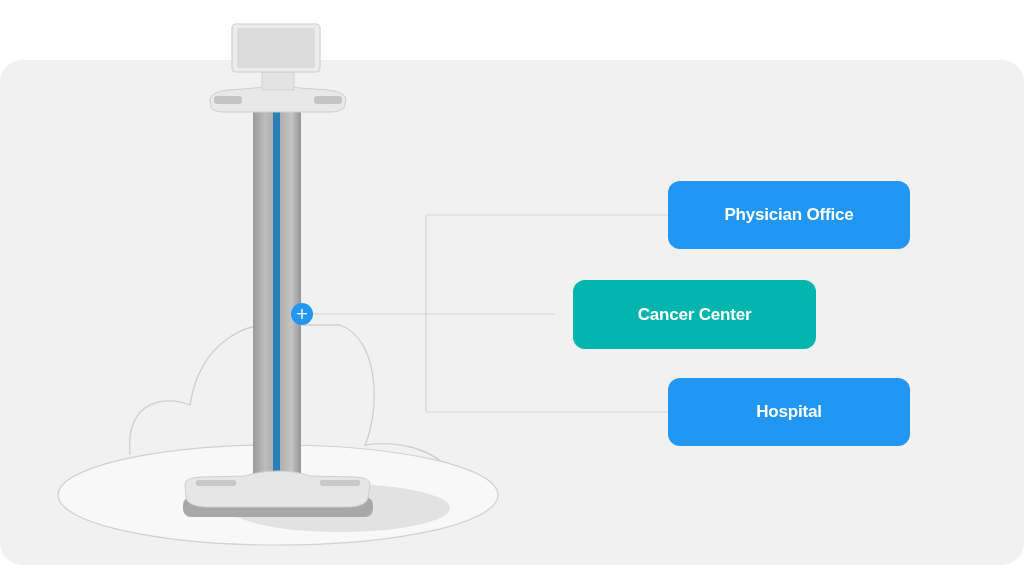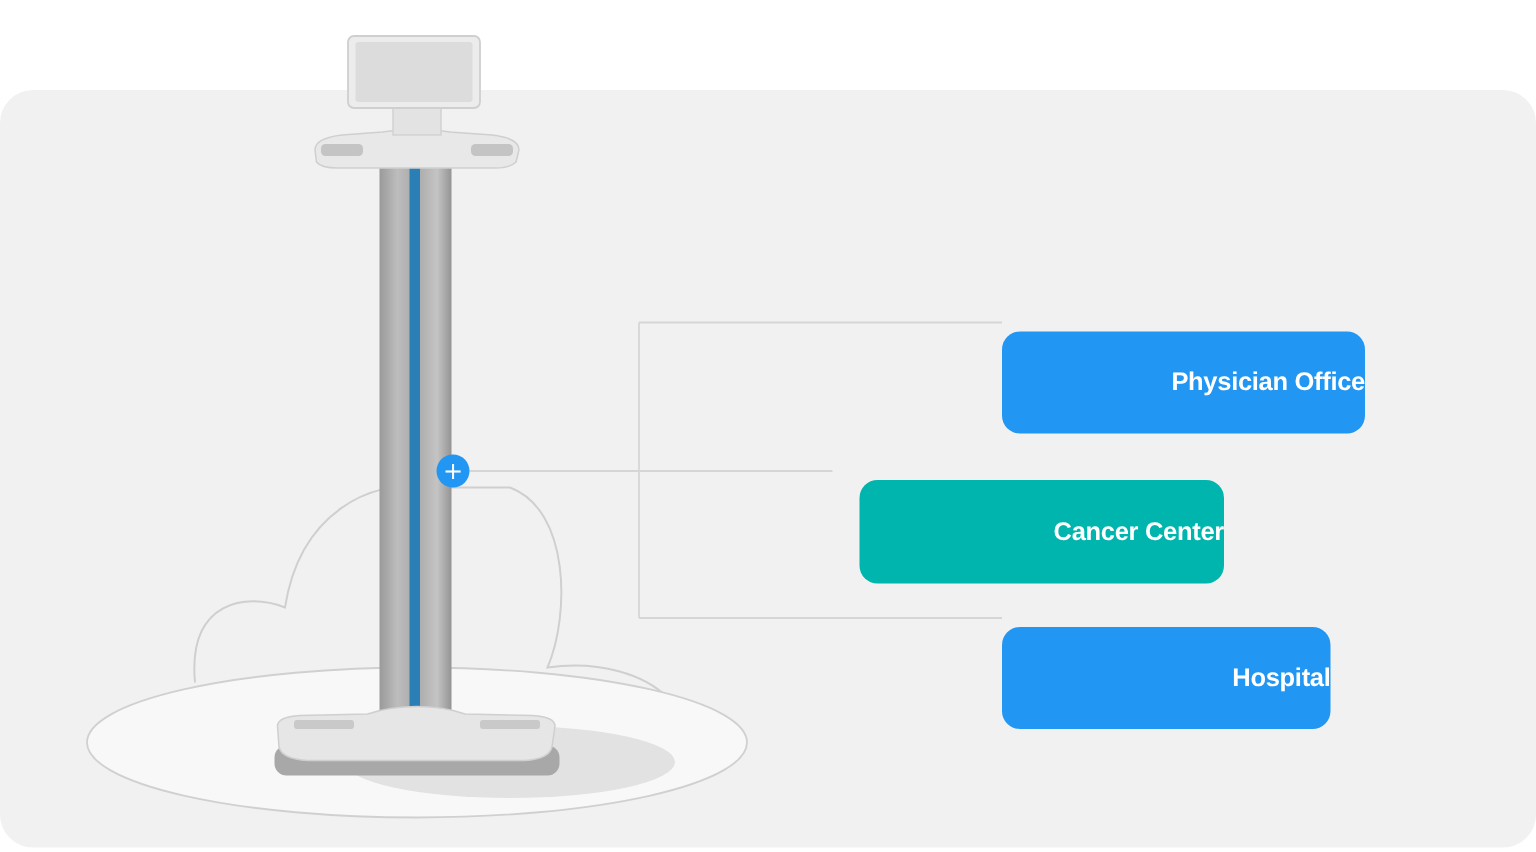--- a/index.html
+++ b/index.html
@@ -1,19 +1,19 @@
 <!DOCTYPE html>
 <html><head>
 <meta charset="utf-8">
 <style>
   html,body{margin:0;padding:0;background:#ffffff;}
   body{width:1024px;height:568px;position:relative;overflow:hidden;font-family:"Liberation Sans",sans-serif;}
   .panel{position:absolute;left:0;top:60px;width:1024px;height:505px;background:#f1f1f1;border-radius:22px;}
   svg.scene{position:absolute;left:0;top:0;width:1024px;height:568px;}
-  .tag{position:absolute;display:flex;align-items:center;justify-content:flex-end;color:#ffffff;font-weight:bold;font-size:17px;border-radius:12px;letter-spacing:-0.2px;cursor:pointer;margin-top:40px;}
+  .tag{position:absolute;display:flex;align-items:center;justify-content:center;color:#ffffff;font-weight:bold;font-size:17px;border-radius:12px;letter-spacing:-0.2px;cursor:pointer;}
   .tag.blue{background:#2196f3;}
   .tag.teal{background:#00b5ad;}
   .plus{position:absolute;left:291px;top:303px;width:22px;height:22px;border-radius:50%;background:#2196f3;color:#fff;font-size:16px;line-height:22px;text-align:center;font-family:"DejaVu Sans",sans-serif;cursor:pointer;}
 </style>
 </head>
 <body>
 
 <div class="panel"></div>
 
 <svg class="scene" viewBox="0 0 1024 568">
@@ -58,15 +58,15 @@
 </svg>
 
 <div class="plus">+</div>
 
 <div class="tag blue" style="left:668px;top:181px;width:242px;height:68px;">
   <span>Physician Office</span>
 </div>
 <div class="tag teal" style="left:573px;top:280px;width:243px;height:69px;">
   <span>Cancer Center</span>
 </div>
-<div class="tag blue" style="left:668px;top:378px;width:219px;height:68px;">
+<div class="tag blue" style="left:668px;top:378px;width:242px;height:68px;">
   <span>Hospital</span>
 </div>
 
 </body></html>

